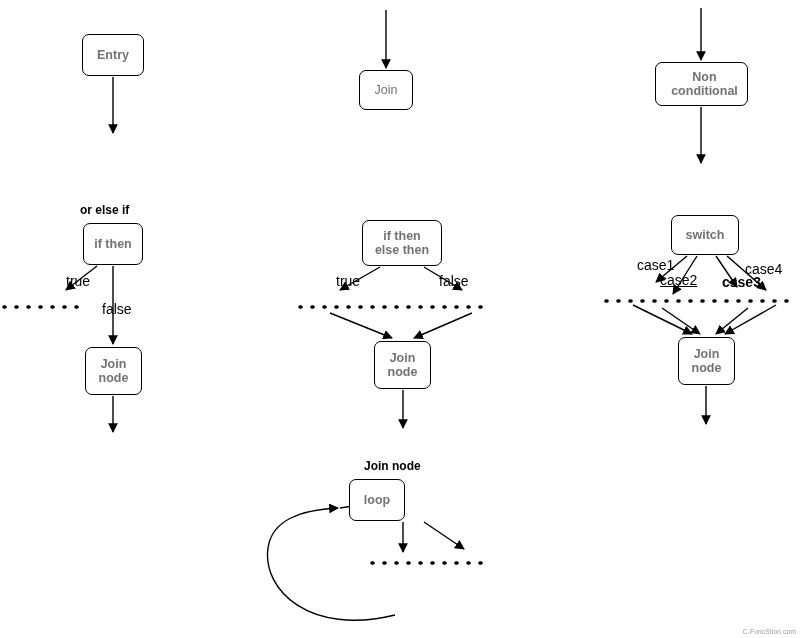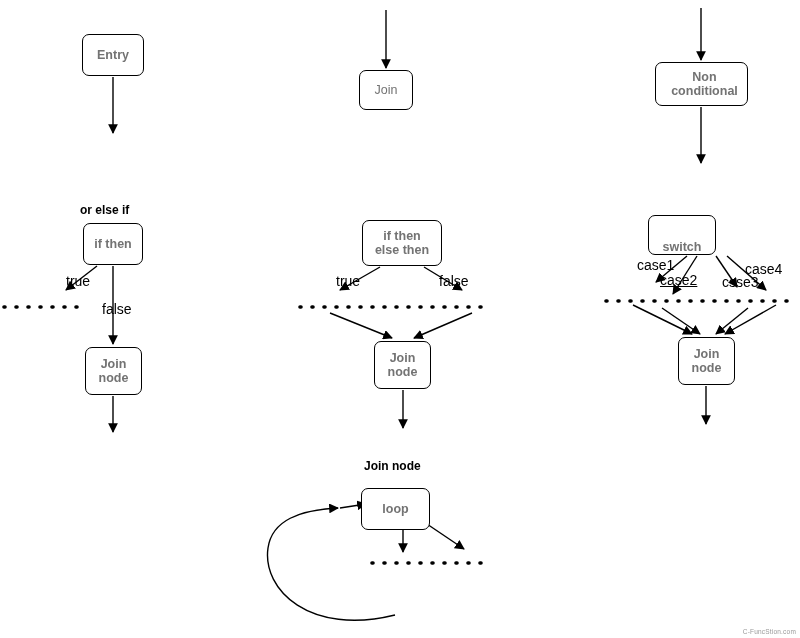--- a/index.html
+++ b/index.html
@@ -122,43 +122,43 @@
   <span>Non
 conditional</span>
 </div>
 <div class="node" style="left:83px;top:223px;width:60px;height:42px;">
   <span>if then</span>
 </div>
 <div class="node" style="left:362px;top:220px;width:80px;height:46px;white-space:pre-line;">
   <span>if then
 else then</span>
 </div>
-<div class="node" style="left:648px;top:215px;width:68px;height:40px;align-items:flex-end;">
+<div class="node" style="left:671px;top:215px;width:68px;height:40px;">
   <span>switch</span>
 </div>
 <div class="node" style="left:85px;top:347px;width:57px;height:48px;white-space:pre-line;">
   <span>Join
 node</span>
 </div>
 <div class="node" style="left:374px;top:341px;width:57px;height:48px;white-space:pre-line;">
   <span>Join
 node</span>
 </div>
 <div class="node" style="left:678px;top:337px;width:57px;height:48px;white-space:pre-line;">
   <span>Join
 node</span>
 </div>
-<div class="node" style="left:361px;top:479px;width:69px;height:42px;margin-top:9px;">
+<div class="node" style="left:349px;top:479px;width:56px;height:42px;">
   <span>loop</span>
 </div>
 
 <div class="lbl bold" style="left:80px;top:203px;">or else if</div>
 <div class="lbl" style="left:66px;top:273px;">true</div>
 <div class="lbl" style="left:102px;top:301px;">false</div>
 <div class="lbl" style="left:336px;top:273px;">true</div>
 <div class="lbl" style="left:439px;top:273px;">false</div>
 <div class="lbl" style="left:637px;top:257px;">case1</div>
 <div class="lbl" style="left:660px;top:272px;text-decoration:underline;">case2</div>
-<div class="lbl" style="left:722px;top:274px;">csse3</div>
+<div class="lbl" style="left:722px;top:274px;font-weight:bold;">csse3</div>
 <div class="lbl" style="left:745px;top:261px;">case4</div>
 <div class="lbl bold" style="left:364px;top:459px;">Join node</div>
 
 <div class="watermark">C-FuncStion.com</div>
 
 </body></html>

